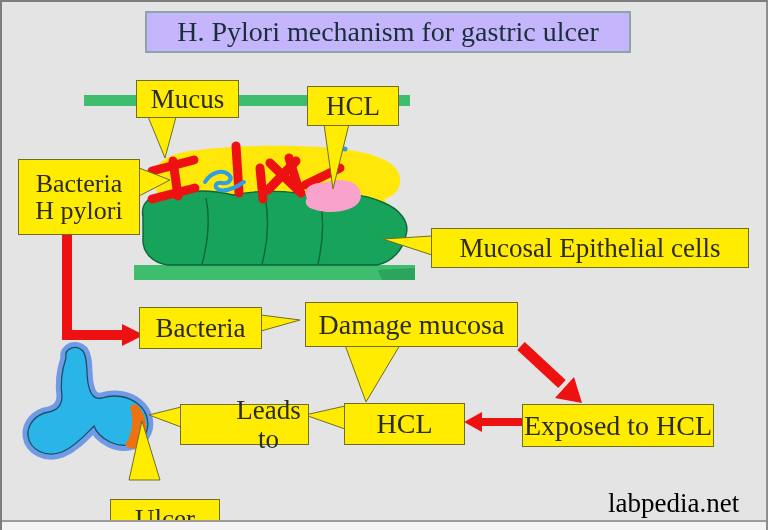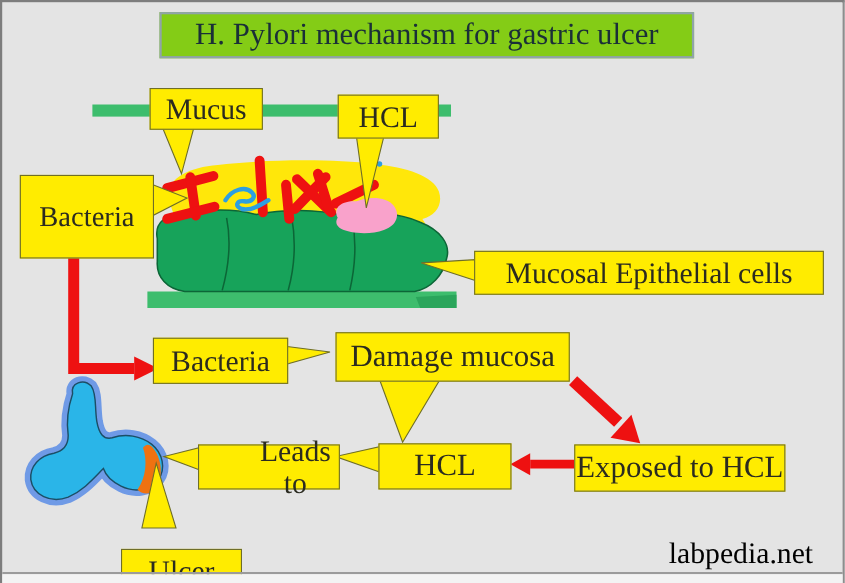--- a/index.html
+++ b/index.html
@@ -10,21 +10,21 @@
     font-family:"Liberation Serif","DejaVu Serif",serif;
   }
   #art{position:absolute;left:0;top:0;}
   .label{
     position:absolute;display:flex;align-items:center;justify-content:center;
     background:#ffec00;border:1px solid #6e6e28;color:#2b2b20;
     text-align:center;line-height:1.05;box-sizing:border-box;
   }
   .title{
     position:absolute;display:flex;align-items:center;justify-content:center;
-    background:#84cc16;border:2px solid #90a4a8;color:#1a2f38;
+    background:#c4b5fd;border:2px solid #90a4a8;color:#1a2f38;
     font-size:28px;box-sizing:border-box;text-align:center;
   }
   .watermark{position:absolute;color:#000000;font-size:27px;}
   .bottom-line{position:absolute;left:0;top:518px;width:768px;height:2px;background:#9b9b9b;}
   .bottom-strip{position:absolute;left:0;top:520px;width:768px;height:10px;background:#f3f3f3;}
   .f26{font-size:26px;} .f27{font-size:27px;} .f28{font-size:28px;justify-content:center;}
 </style>
 </head>
 <body>
 
@@ -120,20 +120,21 @@
   <div class="label f27" style="left:134px;top:65px;width:103px;height:38px;margin-top:13px;">
     <span>Mucus</span>
   </div>
 
   <div class="label f27" style="left:305px;top:84px;width:92px;height:40px;">
     <span>HCL</span>
   </div>
 
   <div class="label f26" style="left:16px;top:157px;width:122px;height:76px;flex-direction:column;">
     <span>Bacteria</span>
+    <span>H pylori</span>
   </div>
 
   <div class="label f27" style="left:429px;top:226px;width:318px;height:40px;font-family:Liberation Serif, serif;">
     <span>Mucosal Epithelial cells</span>
   </div>
 
   <div class="label f27" style="left:137px;top:305px;width:123px;height:42px;">
     <span>Bacteria</span>
   </div>
 

